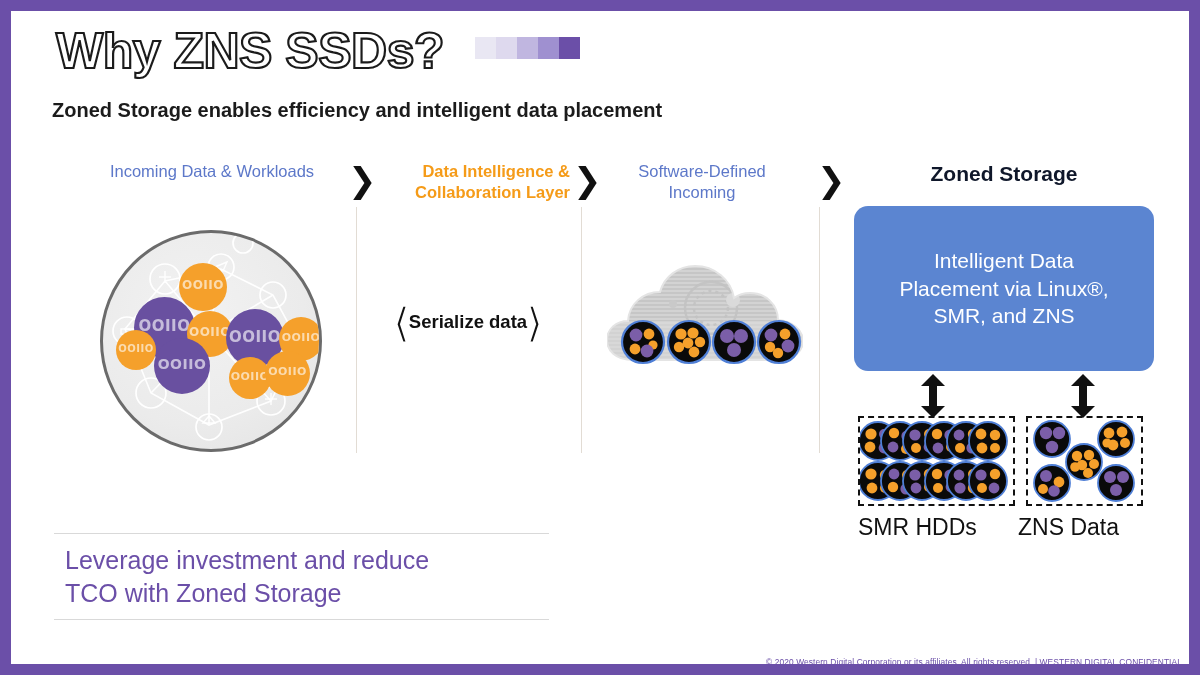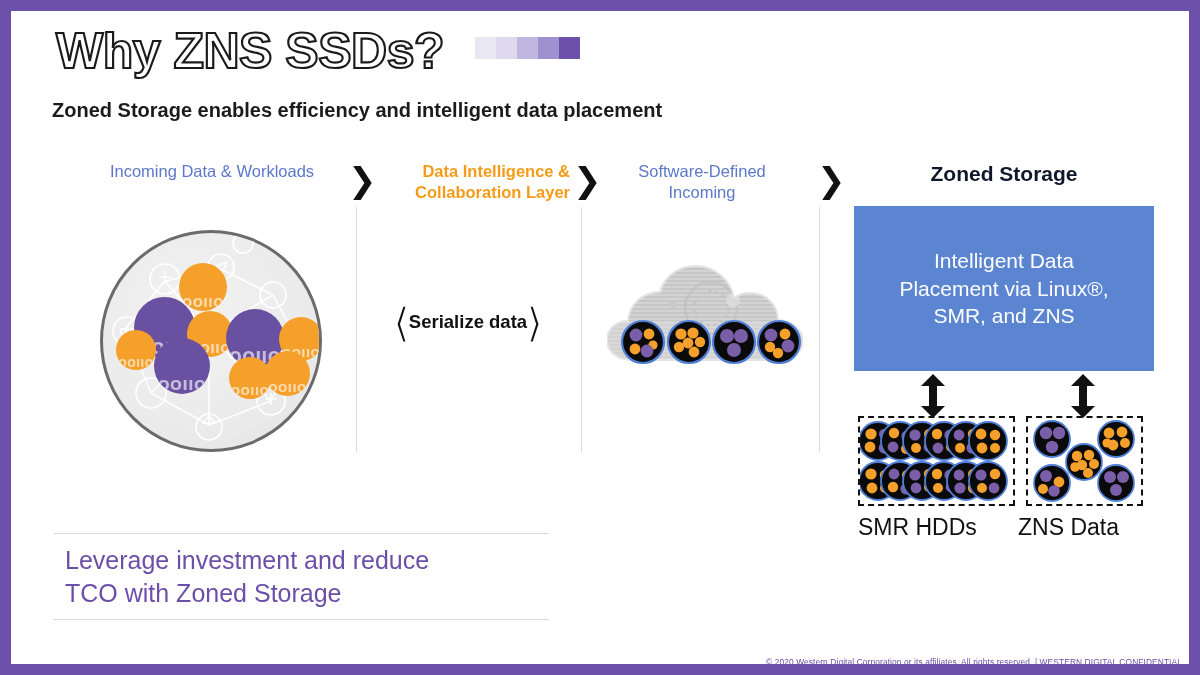--- a/index.html
+++ b/index.html
@@ -118,21 +118,21 @@
     background: radial-gradient(circle at 42% 38%, #f2f2f2 0%, #ebebeb 60%, #e2e2e2 100%);
     border: 3px solid #6b6b6b;
     box-sizing: border-box;
     overflow: hidden;
   }
   .netlines { position: absolute; left: 0; top: 0; }
   .token {
     position: absolute;
     border-radius: 50%;
     display: flex;
-    align-items: flex-end;
+    align-items: center;
     justify-content: center;
     overflow: hidden;
     color: rgba(255,255,255,0.62);
     font-family: "DejaVu Sans", sans-serif;
     line-height: 0.98;
     text-align: center;
     letter-spacing: 0.5px;
     font-weight: 600;
   }
   .token .bits { transform: translateY(-1px); }
@@ -408,21 +408,21 @@
             <circle cx="-8" cy="-7" r="6.4" fill="#7b5ea8"></circle>
             <circle cx="6" cy="-8" r="5.4" fill="#f5a02b"></circle>
             <circle cx="9" cy="4" r="6.4" fill="#7b5ea8"></circle>
             <circle cx="-9" cy="5" r="5.2" fill="#f5a02b"></circle>
             <circle cx="-1" cy="11" r="5.2" fill="#f5a02b"></circle>
           </g>
         </g>
       </svg>
     </div>
 
-    <div id="bluebox" style="background: rgb(91, 133, 209);">
+    <div id="bluebox" style="background: rgb(91, 133, 209); border-radius: 14px;">
       <div id="bluebox-text">Intelligent Data
 Placement via Linux®,
 SMR, and ZNS</div>
     </div>
 
     <svg class="uparrow" id="arrow-smr" viewBox="0 0 26 44">
       <rect x="9" y="8" width="8" height="28" fill="#111"></rect>
       <path d="M13 0 L25 12 L1 12 Z" fill="#111"></path>
       <path d="M13 44 L25 32 L1 32 Z" fill="#111"></path>
     </svg>

